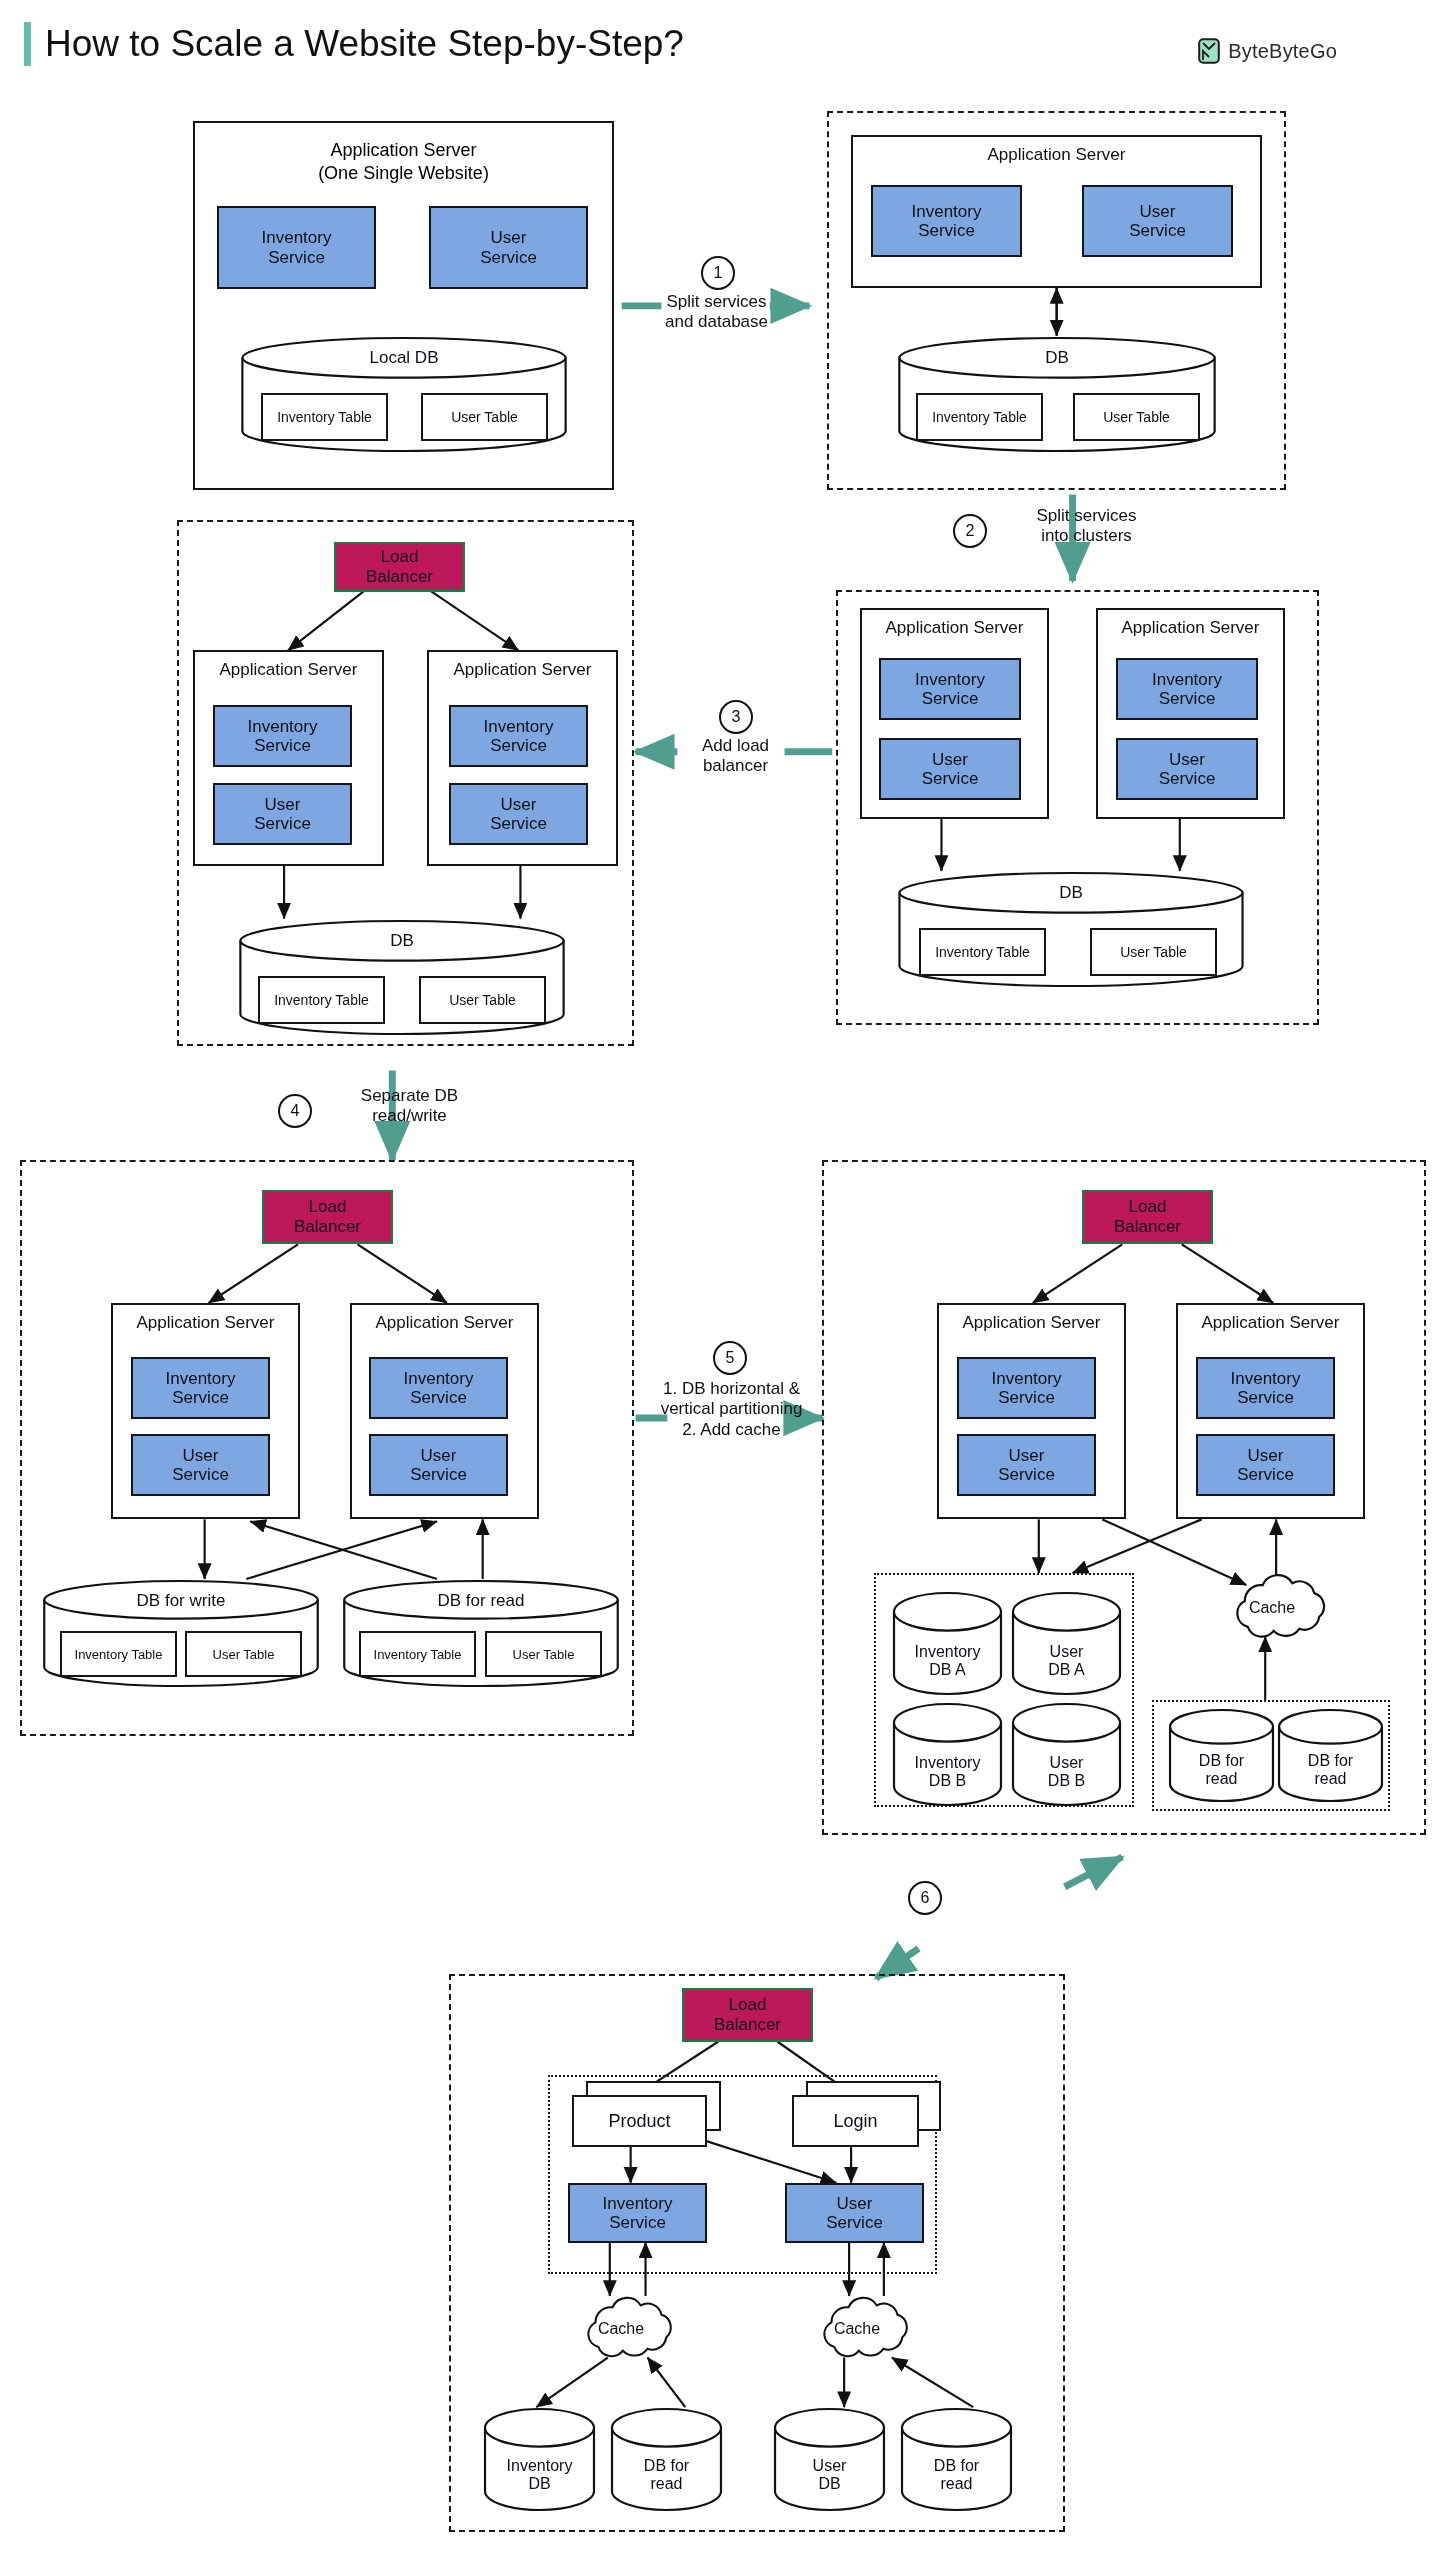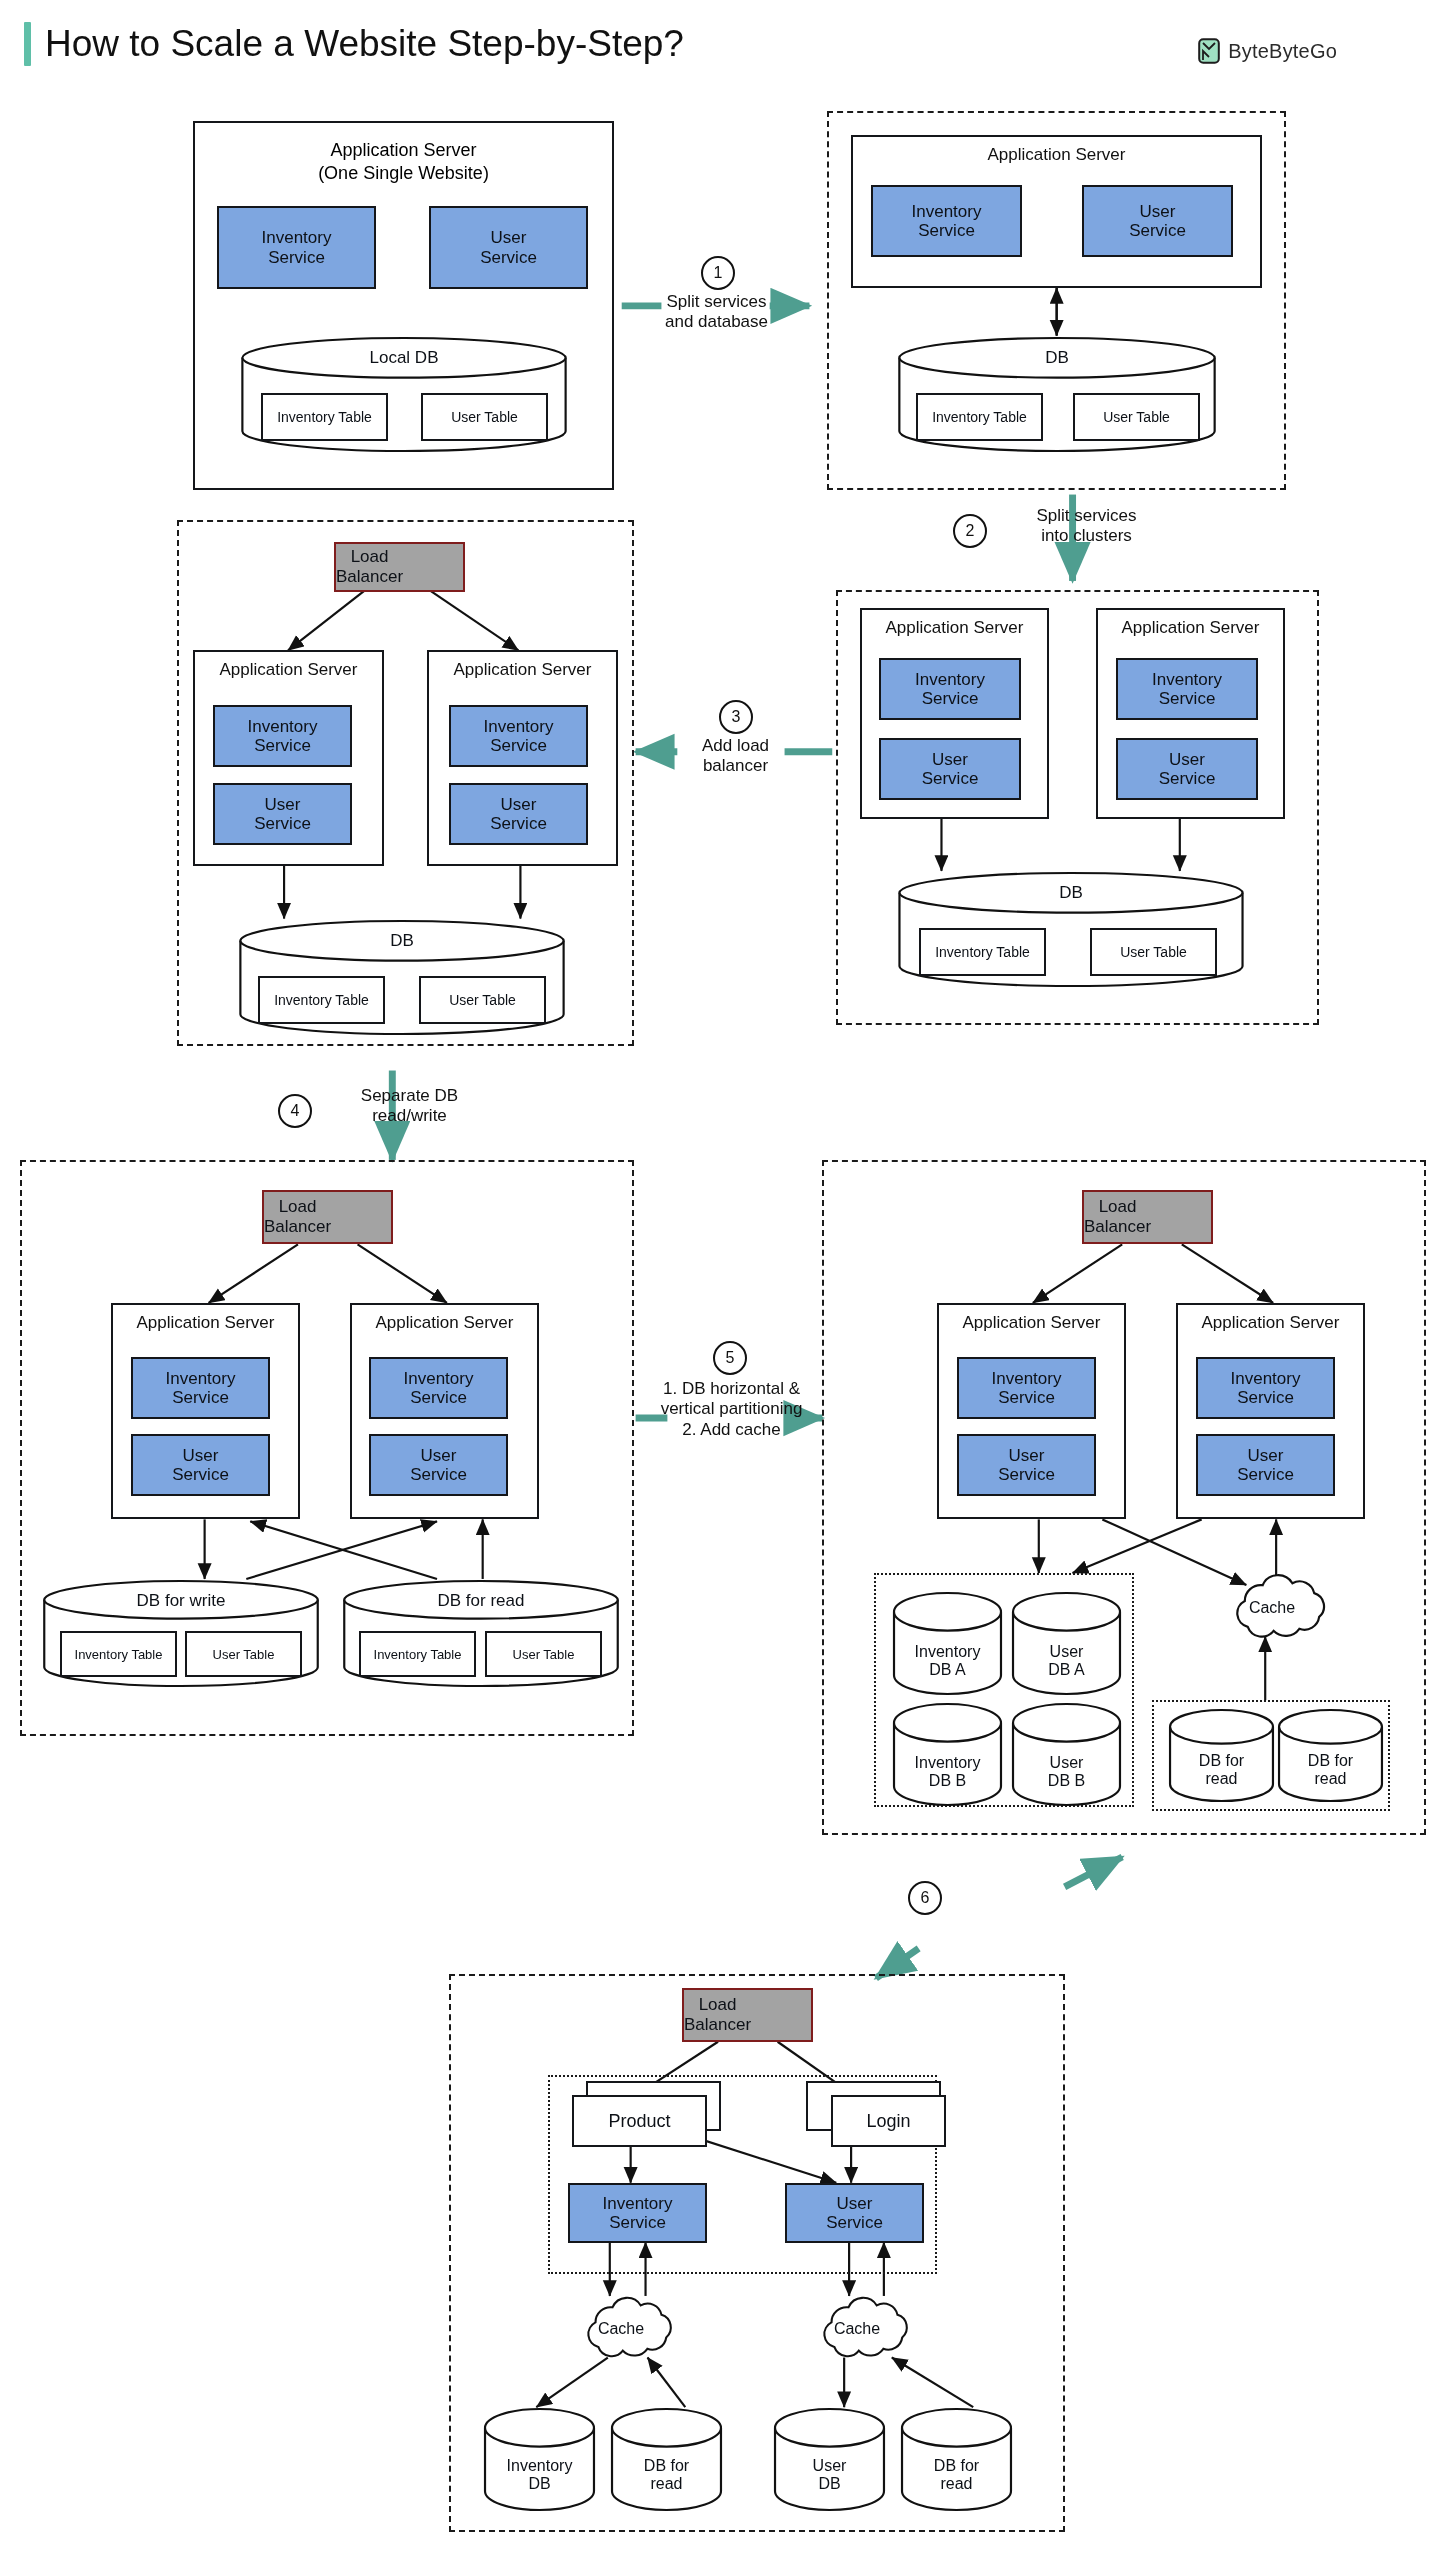--- a/index.html
+++ b/index.html
@@ -21,22 +21,22 @@
 
   
   .dashbox{position:absolute;border:2.5px dashed #1a1a1a;box-sizing:border-box;background:transparent;}
   .dotbox{position:absolute;border:2.5px dotted #1a1a1a;box-sizing:border-box;background:transparent;}
   .solidbox{position:absolute;border:2px solid #14161a;box-sizing:border-box;background:#fff;}
   .appserver{position:absolute;border:2px solid #14161a;background:#fff;box-sizing:border-box;}
   .appserver .hdr{text-align:center;font-size:17px;margin-top:8px;color:#111;}
   .svc{position:absolute;background:#7ea6e0;border:2px solid #14161a;box-sizing:border-box;
        display:flex;align-items:center;justify-content:center;text-align:center;
        font-size:17px;line-height:1.12;color:#0d1117;}
-  .lb{position:absolute;background:#a3a3a3;border:2px solid #7f1d1d;box-sizing:border-box;
-      display:flex;align-items:center;justify-content:flex-start;text-align:center;
+  .lb{position:absolute;background:#be185d;border:2px solid #15803d;box-sizing:border-box;
+      display:flex;align-items:center;justify-content:center;text-align:center;
       font-size:17px;line-height:1.15;color:#0d1117;}
   .plainbox{position:absolute;background:#fff;border:2px solid #14161a;box-sizing:border-box;
       display:flex;align-items:center;justify-content:center;text-align:center;font-size:18px;color:#0d1117;}
   .tbl{position:absolute;background:#fff;border:2px solid #14161a;box-sizing:border-box;
       display:flex;align-items:center;justify-content:center;text-align:center;font-size:14px;color:#0d1117;}
 
   
   .cyl{position:absolute;}
   .cyl svg{position:absolute;left:0;top:0;overflow:visible;}
   .cyl .lbl{position:absolute;left:0;right:0;text-align:center;font-size:17px;color:#0d1117;}
@@ -465,21 +465,21 @@
   </div>
 
   <div class="dotbox" style="left:548px;top:2075px;width:389px;height:199px;"></div>
 
   <div class="solidbox" style="left:586px;top:2081px;width:135px;height:50px;"></div>
   <div class="plainbox" style="left:572px;top:2095px;width:135px;height:52px;">
       <span>Product</span>
     </div>
 
   <div class="solidbox" style="left:806px;top:2081px;width:135px;height:50px;"></div>
-  <div class="plainbox" style="left:792px;top:2095px;width:115px;height:52px;margin-left:39px;">
+  <div class="plainbox" style="left:792px;top:2095px;width:127px;height:52px;">
       <span>Login</span>
     </div>
 
   <div class="svc" style="left:568px;top:2183px;width:139px;height:60px;">
     <span><span>Inventory</span><br><span>Service</span></span>
   </div>
   <div class="svc" style="left:785px;top:2183px;width:139px;height:60px;">
     <span><span>User</span><br><span>Service</span></span>
   </div>
 

